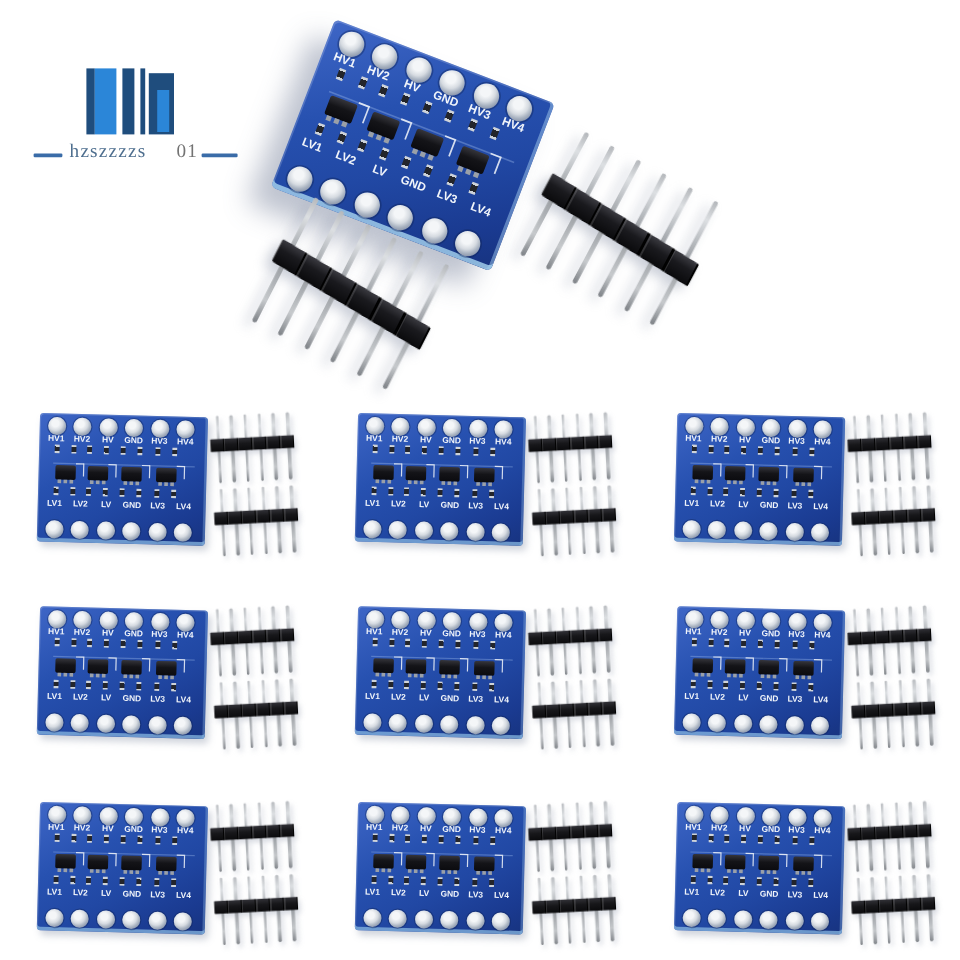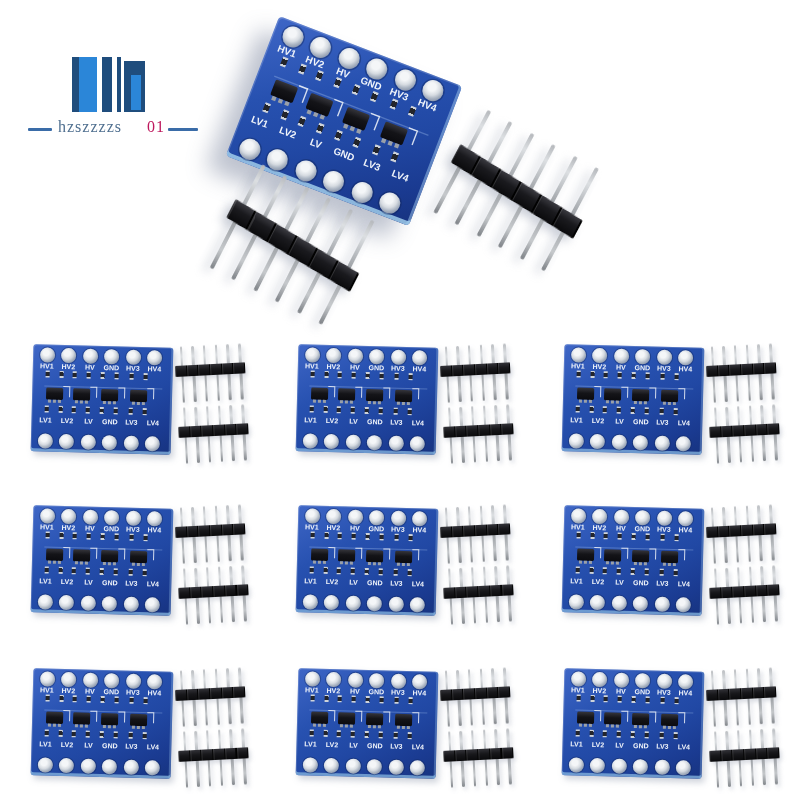--- a/index.html
+++ b/index.html
@@ -71,21 +71,21 @@
   <div>
     <span class="b" style="left:44px;top:17px;width:7px;height:55px;background:#1f4d7d;"></span>
     <span class="b" style="left:51px;top:17px;width:18px;height:55px;background:#2b86d8;"></span>
     <span class="b" style="left:74px;top:17px;width:10px;height:55px;background:#1f4d7d;"></span>
     <span class="b" style="left:89px;top:17px;width:4px;height:55px;background:#1f4d7d;"></span>
     <span class="b" style="left:96px;top:21px;width:21px;height:51px;background:#1f4d7d;"></span>
     <span class="b" style="left:103px;top:35px;width:10px;height:35px;background:#2b86d8;"></span>
   </div>
   <span class="line" style="left:0;width:24px;background:#3a6ca8;"></span>
   <span class="txt" style="left:30px;color:#4f6f8f;">hzszzzzs</span>
-  <span class="txt" style="left:119px;color:#be185d;">01</span>
+  <span class="txt" style="left:119px;color:#737373;">01</span>
   <span class="line" style="left:140px;width:30px;background:#3a6ca8;"></span>
 </div>
 
 <div id="hero">
   <div class="pcb big" id="hero-pcb">
       <div class="hole" style="left: 6.5px; top: 2.5px;"></div>
       <div class="hole" style="left: 6.5px; top: 88.5px;"></div>
       <div class="lbl" style="left: 14px; top: 17.5px;">HV1</div>
       <div class="lbl" style="left: 14px; top: 72px;">LV1</div>
       <div class="hole" style="left: 28px; top: 2.5px;"></div>

